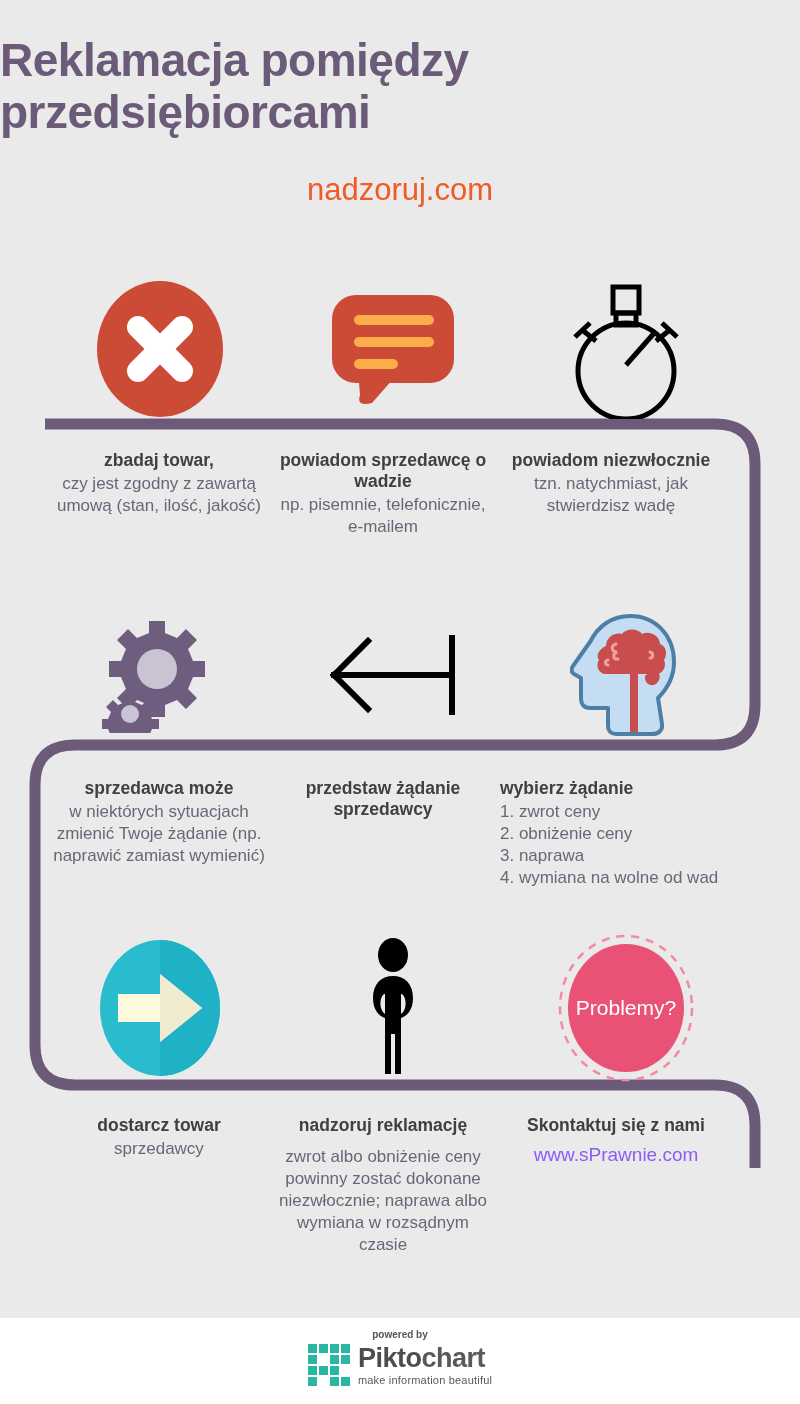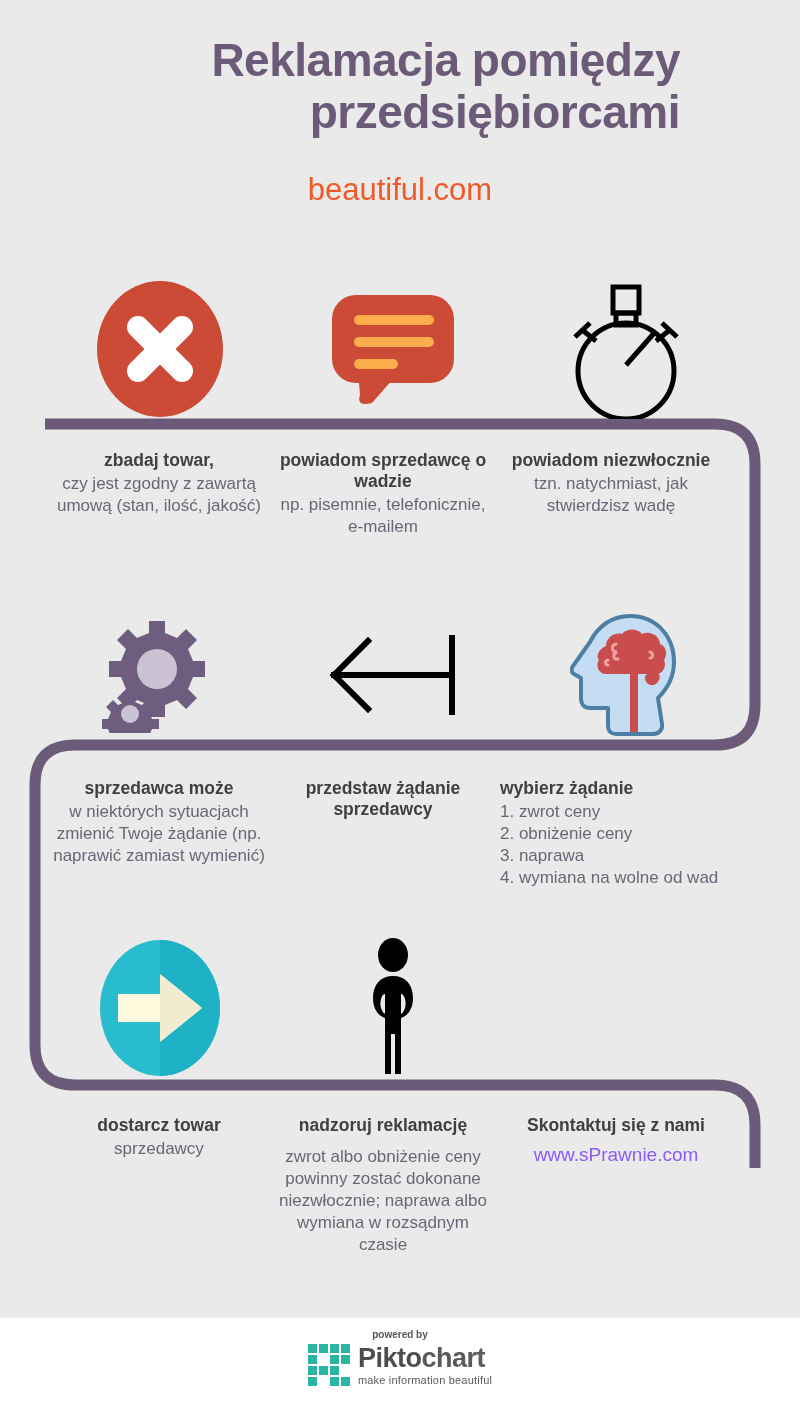--- a/index.html
+++ b/index.html
@@ -9,21 +9,21 @@
     font-family:"Liberation Sans", sans-serif;
     color:#5a5166;
     overflow:hidden;
     position:relative;
   }
   .canvas{position:absolute;left:0;top:0;width:800px;height:1404px;background:#eaeaea;}
 
   
   .title{
     position:absolute;left:0;top:34px;width:680px;
-    text-align:right;
+    text-align:left;
     font-size:46px;line-height:52px;
     font-weight:bold;
     color:#6b5b78;
     letter-spacing:-0.5px;
   }
   .title .l2{display:block;}
   .subtitle{
     position:absolute;left:0;top:172px;width:800px;
     text-align:center;
     font-size:31px;
@@ -65,21 +65,21 @@
 </style>
 </head>
 <body>
 
 <div class="canvas">
 
   <div class="title">
     <span>Reklamacja pomiędzy</span>
     <span class="l2">przedsiębiorcami</span>
   </div>
-  <div class="subtitle">beautiful.com</div>
+  <div class="subtitle">nadzoruj.com</div>
 
   <svg class="pathsvg" viewBox="0 0 800 1404">
 
     <path d="M45,424 L715,424 Q755,424 755,464 L755,705 Q755,745 715,745 L75,745" fill="none" stroke="#6b5b78" stroke-width="11" stroke-linecap="butt"></path>
 
     <path d="M75,745 Q35,745 35,785 L35,1045 Q35,1085 75,1085 L715,1085 Q755,1085 755,1125 L755,1168" fill="none" stroke="#6b5b78" stroke-width="11" stroke-linecap="butt"></path>
   </svg>
 
   <div class="iconrow" style="top:279px;">
 
@@ -208,20 +208,27 @@
 
     <div class="cellicon c1">
       <svg width="72" height="140" viewBox="0 0 72 140">
         <ellipse cx="36" cy="17" rx="15" ry="17" fill="#000000"></ellipse>
         <path d="M36,38 C48,38 56,46 56,60 C56,72 50,78 44,80 L44,136 L38,136 L38,96 L34,96 L34,136 L28,136 L28,80 C22,78 16,72 16,60 C16,46 24,38 36,38 Z" fill="#000000"></path>
         <path d="M27,56 C22,60 22,72 28,76 L28,56 Z" fill="#eaeaea"></path>
         <path d="M45,56 C50,60 50,72 44,76 L44,56 Z" fill="#eaeaea"></path>
       </svg>
     </div>
 
+    <div class="cellicon c2">
+      <svg width="140" height="150" viewBox="0 0 140 150">
+        <ellipse cx="70" cy="75" rx="66" ry="72" fill="none" stroke="#f28aa3" stroke-width="2.5" stroke-dasharray="8 7"></ellipse>
+        <ellipse cx="70" cy="75" rx="58" ry="64" fill="#ea5275"></ellipse>
+        <text x="70" y="82" text-anchor="middle" fill="#ffffff" font-size="21" font-family="Liberation Sans, sans-serif">Problemy?</text>
+      </svg>
+    </div>
   </div>
 
   <div class="textrow" style="top:1115px;">
     <div class="celltext t0">
       <span class="hd">dostarcz towar</span>
       <span class="bd">sprzedawcy</span>
     </div>
     <div class="celltext t1">
       <span class="hd">nadzoruj reklamację</span>
       <span class="bd" style="margin-top:10px;">zwrot albo obniżenie ceny powinny zostać dokonane niezwłocznie; naprawa albo wymiana w rozsądnym czasie</span>

